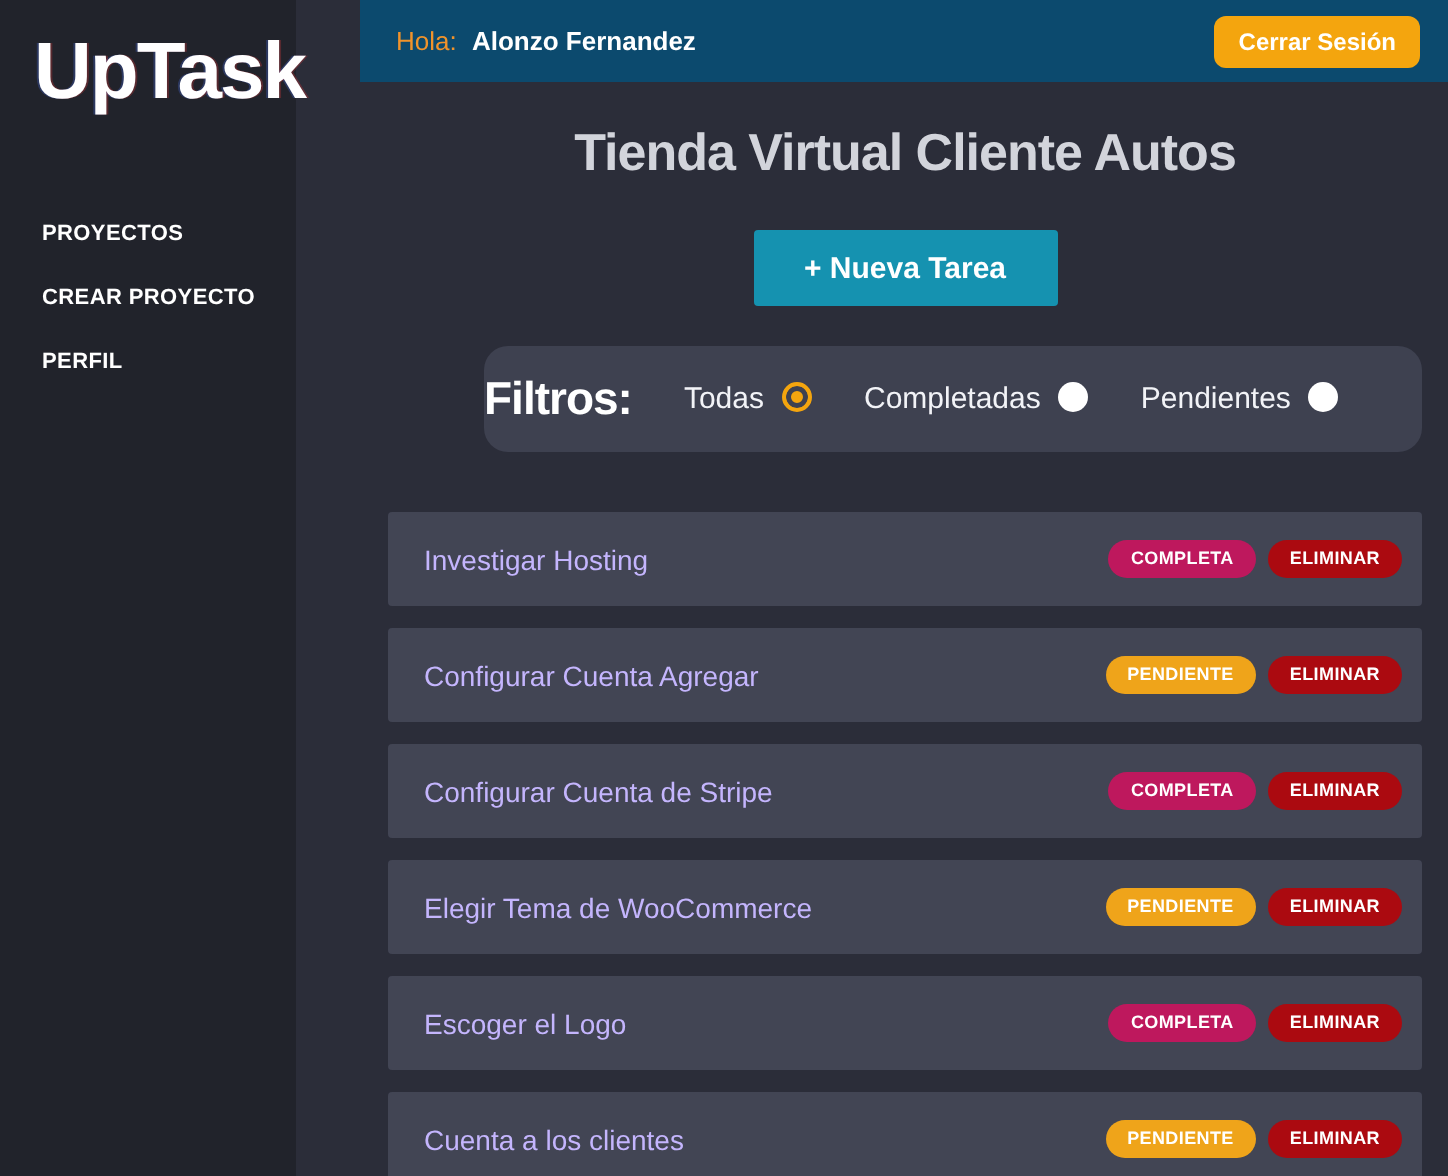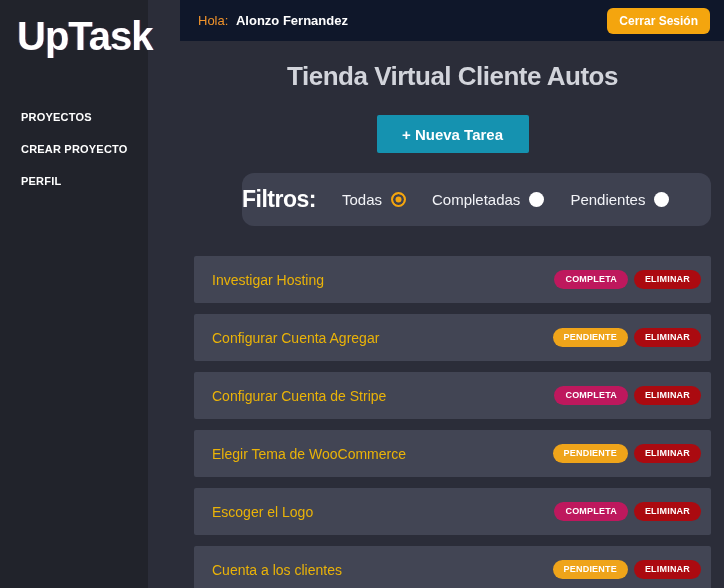--- a/index.html
+++ b/index.html
@@ -22,21 +22,21 @@
   }
   .side-menu { margin-top: 42px; }
   .side-item {
     display: block; color: #ffffff; font-size: 11px; font-weight: 700;
     letter-spacing: .2px; padding: 10px 14px 10px 21px; cursor: pointer;
   }
 
   
   .topbar {
     position: absolute; left: 180px; top: 0; width: 544px; height: 41px;
-    background: #0f172a; display: flex; align-items: center;
+    background: #0c4a6e; display: flex; align-items: center;
     padding: 0 14px 0 18px;
   }
   .greeting { font-size: 13px; }
   .greeting .hola { color: #f0932b; font-weight: 400; }
   .greeting .uname { color: #ffffff; font-weight: 700; margin-left: 4px; }
   .logout-btn {
     margin-left: auto; background: #f4a50e; color: #ffffff;
     border: none; border-radius: 6px; font-family: inherit;
     font-size: 12px; font-weight: 700; padding: 6px 12px; cursor: pointer;
   }
@@ -59,41 +59,41 @@
   
   .filters {
     margin-top: 20px; height: 53px; background: #3e4150; border-radius: 12px;
     display: flex; align-items: center;  margin-left: 48px;
   }
   .filters-label {
     color: #ffffff; font-size: 23px; font-weight: 800; margin-right: 26px;
     letter-spacing: -.5px;
   }
   .filter-option {
-    display: flex; align-items: center; margin-right: 26px; cursor: pointer;
+    display: flex; margin-right: 26px; cursor: pointer;
   }
   .filter-option .opt-label { color: #f2f3f7; font-size: 15px; }
   .radio {
     width: 15px; height: 15px; border-radius: 50%; margin-left: 9px;
     background: #ffffff; display: inline-block;
   }
   .radio.selected {
     background: #f4a50e;
     border: 2px solid #f4a50e;
     box-shadow: inset 0 0 0 2.5px #3e4150;
   }
 
   
   .task-list { margin-top: 30px; }
   .task-row {
     height: 47px; background: #424554; border-radius: 2px;
     display: flex; align-items: center;
     padding: 0 10px 0 18px; margin-bottom: 11px;
   }
-  .task-name { color: #eab308; font-size: 14px; }
+  .task-name { color: #c4b5fd; font-size: 14px; }
   .task-actions { margin-left: auto; display: flex; align-items: center; gap: 6px; }
   .pill {
     border: none; border-radius: 10px; color: #ffffff; cursor: pointer;
     font-family: inherit; font-size: 9px; font-weight: 700;
     letter-spacing: .2px; padding: 5px 11px; line-height: 1;
   }
   .pill.status-completa  { background: #be185d; }
   .pill.status-pendiente { background: #efa41a; }
   .pill.delete           { background: #ab0a10; }
 </style>

